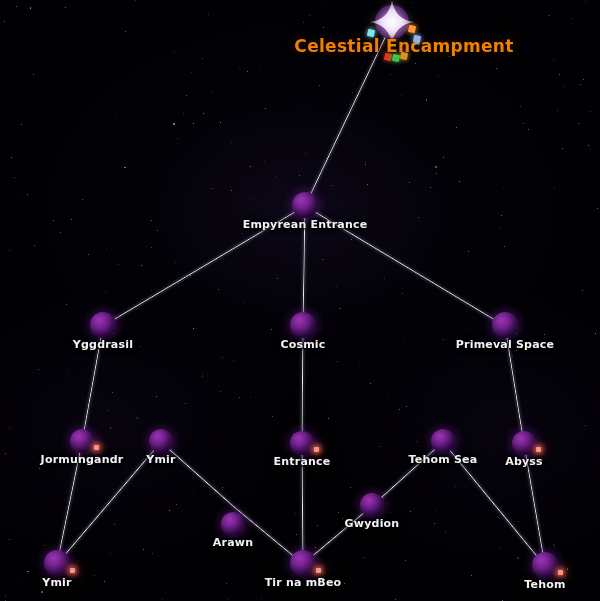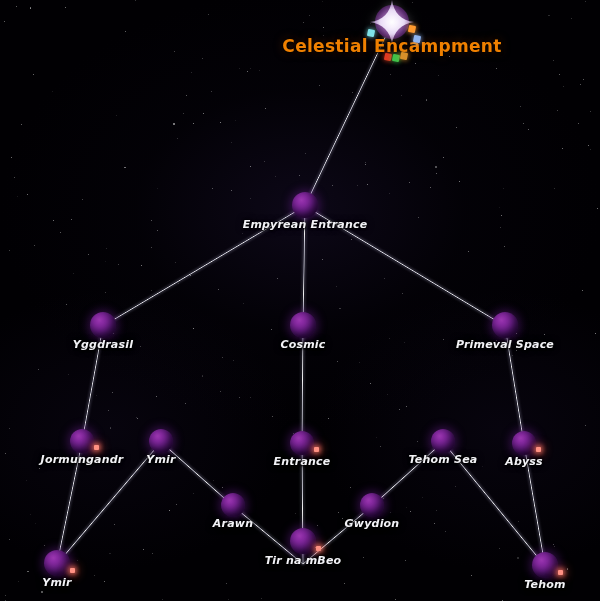--- a/index.html
+++ b/index.html
@@ -26,21 +26,20 @@
       #010003;
     overflow: hidden;
   }
 
   .layer {
     position: absolute;
     left: 0;
     top: 0;
     width: 592px;
     height: 601px;
-    font-style: italic;
   }
 
   .stars-layer { pointer-events: none; }
 
   .star-dot {
     position: absolute;
     border-radius: 50%;
     background: #ffffff;
   }
 
@@ -454,34 +453,34 @@
       </div>
       <div class="node" style="left: 443px; top: 441px; width: 24px; height: 24px;">
         <div class="node-ball" style="width: 24px; height: 24px;"></div>
         <div class="node-label" style="top: 24px;">Tehom Sea</div>
       </div>
       <div class="node" style="left: 524px; top: 443px; width: 24px; height: 24px;">
         <div class="node-ball" style="width: 24px; height: 24px;"></div>
         <div class="node-marker" style="left: 24px; top: 16px;"></div>
         <div class="node-label" style="top: 24px;">Abyss</div>
       </div>
-      <div class="node" style="left: 233px; top: 505px; width: 24px; height: 24px;">
+      <div class="node" style="left: 233px; top: 524px; width: 24px; height: 24px;">
         <div class="node-ball" style="width: 24px; height: 24px;"></div>
         <div class="node-label" style="top: 24px;">Arawn</div>
       </div>
       <div class="node" style="left: 372px; top: 505px; width: 24px; height: 24px;">
         <div class="node-ball" style="width: 24px; height: 24px;"></div>
         <div class="node-label" style="top: 24px;">Gwydion</div>
       </div>
       <div class="node" style="left: 57px; top: 563px; width: 26px; height: 26px;">
         <div class="node-ball" style="width: 26px; height: 26px;"></div>
         <div class="node-marker" style="left: 26px; top: 18px;"></div>
         <div class="node-label" style="top: 26px;">Ymir</div>
       </div>
-      <div class="node" style="left: 303px; top: 541px; width: 26px; height: 26px;">
+      <div class="node" style="left: 303px; top: 563px; width: 26px; height: 26px;">
         <div class="node-ball" style="width: 26px; height: 26px;"></div>
         <div class="node-marker" style="left: 26px; top: 18px;"></div>
         <div class="node-label" style="top: 26px;">Tir na mBeo</div>
       </div>
       <div class="node" style="left: 545px; top: 565px; width: 26px; height: 26px;">
         <div class="node-ball" style="width: 26px; height: 26px;"></div>
         <div class="node-marker" style="left: 26px; top: 18px;"></div>
         <div class="node-label" style="top: 26px;">Tehom</div>
       </div>
     </div>
@@ -491,21 +490,21 @@
     <svg class="root-star" viewBox="0 0 100 100">
       <defs>
         <radialGradient id="starGlow" cx="50%" cy="50%" r="50%">
           <stop offset="0%" stop-color="#ffffff" stop-opacity="1"></stop>
           <stop offset="55%" stop-color="#f3e9ff" stop-opacity="0.9"></stop>
           <stop offset="100%" stop-color="#c9a7e8" stop-opacity="0.5"></stop>
         </radialGradient>
       </defs>
       <path d="M50 2 C54 30 70 46 98 50 C70 54 54 70 50 98 C46 70 30 54 2 50 C30 46 46 30 50 2 Z" fill="url(#starGlow)"></path>
     </svg>
-    <div class="root-title" style="left: 0px; top: 14px;">Celestial Encampment</div>
+    <div class="root-title" style="left: 12px; top: 14px;">Celestial Encampment</div>
   </div>
 <div class="gem" style="left: 371px; top: 33px; background: rgb(127, 227, 232); box-shadow: rgba(127, 227, 232, 0.6) 0px 0px 4px 1px;"></div>
     <div class="gem" style="left: 412px; top: 29px; background: rgb(255, 154, 46); box-shadow: rgba(255, 154, 46, 0.6) 0px 0px 4px 1px;"></div>
     <div class="gem" style="left: 417px; top: 39px; background: rgb(143, 180, 240); box-shadow: rgba(143, 180, 240, 0.6) 0px 0px 4px 1px;"></div>
     <div class="gem" style="left: 388px; top: 57px; background: rgb(224, 58, 34); box-shadow: rgba(224, 58, 34, 0.6) 0px 0px 4px 1px;"></div>
     <div class="gem" style="left: 396px; top: 58px; background: rgb(62, 194, 74); box-shadow: rgba(62, 194, 74, 0.6) 0px 0px 4px 1px;"></div>
     <div class="gem" style="left: 404px; top: 56px; background: rgb(216, 144, 42); box-shadow: rgba(216, 144, 42, 0.6) 0px 0px 4px 1px;"></div>
   </div>
 
 </body></html>

